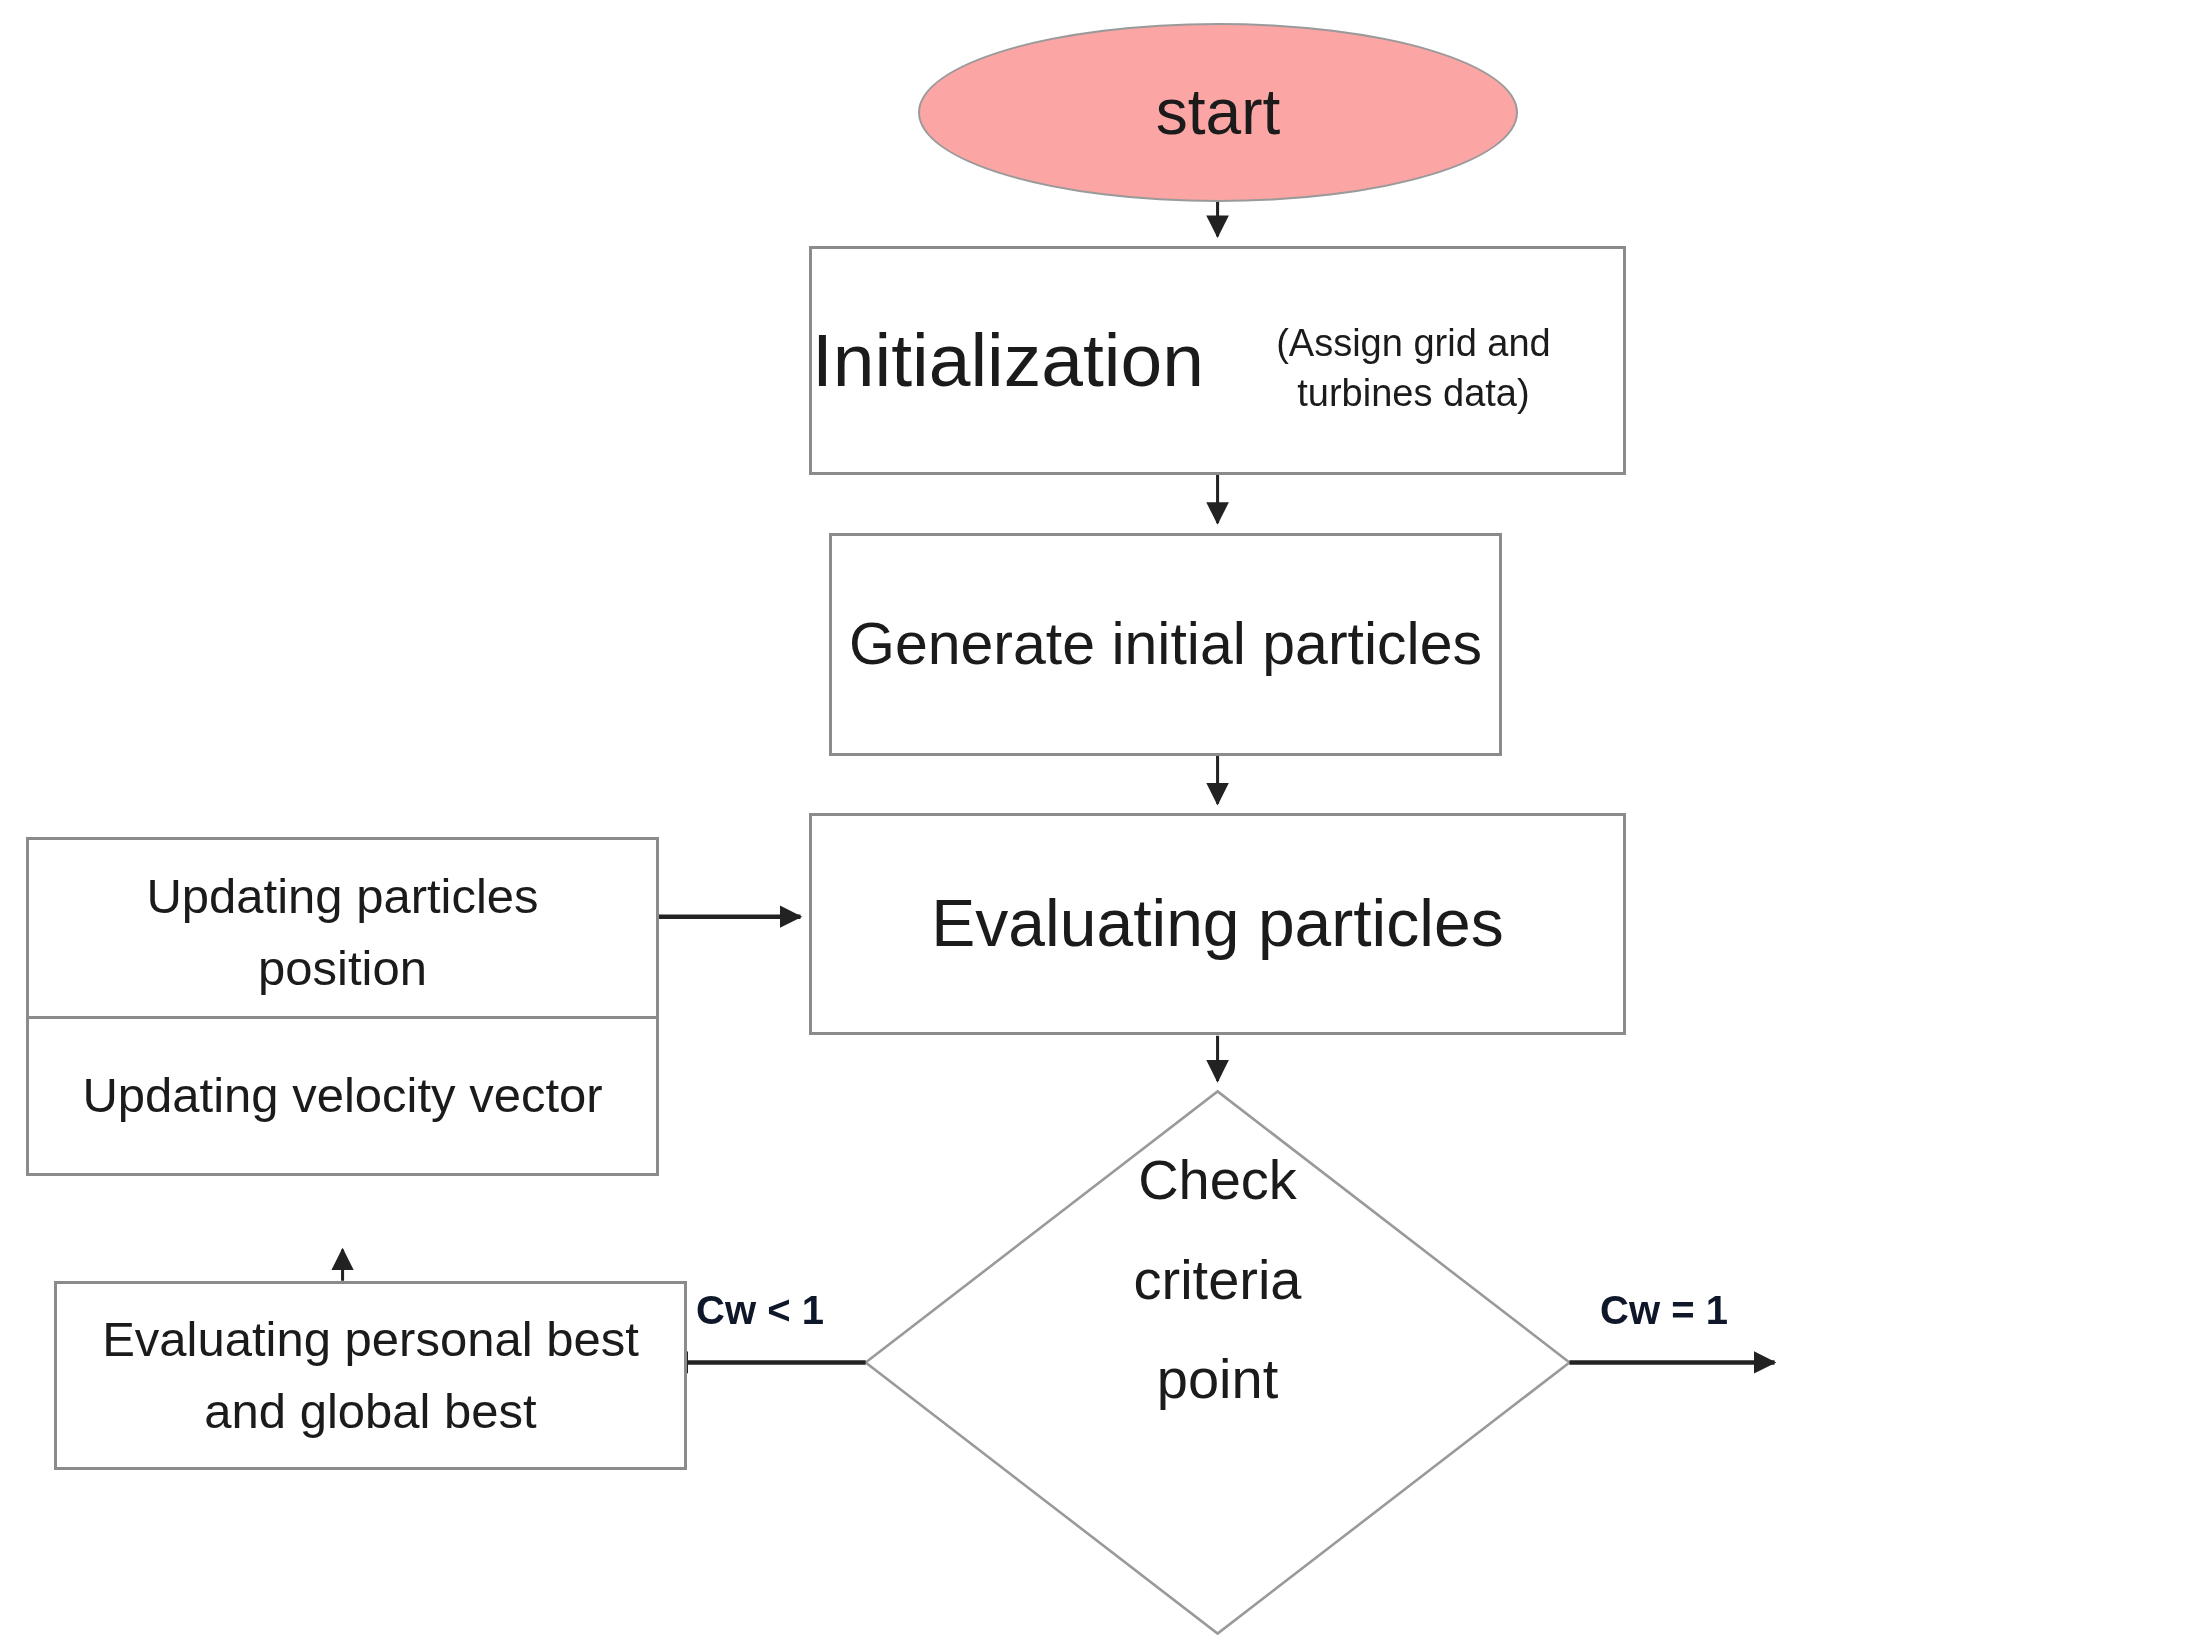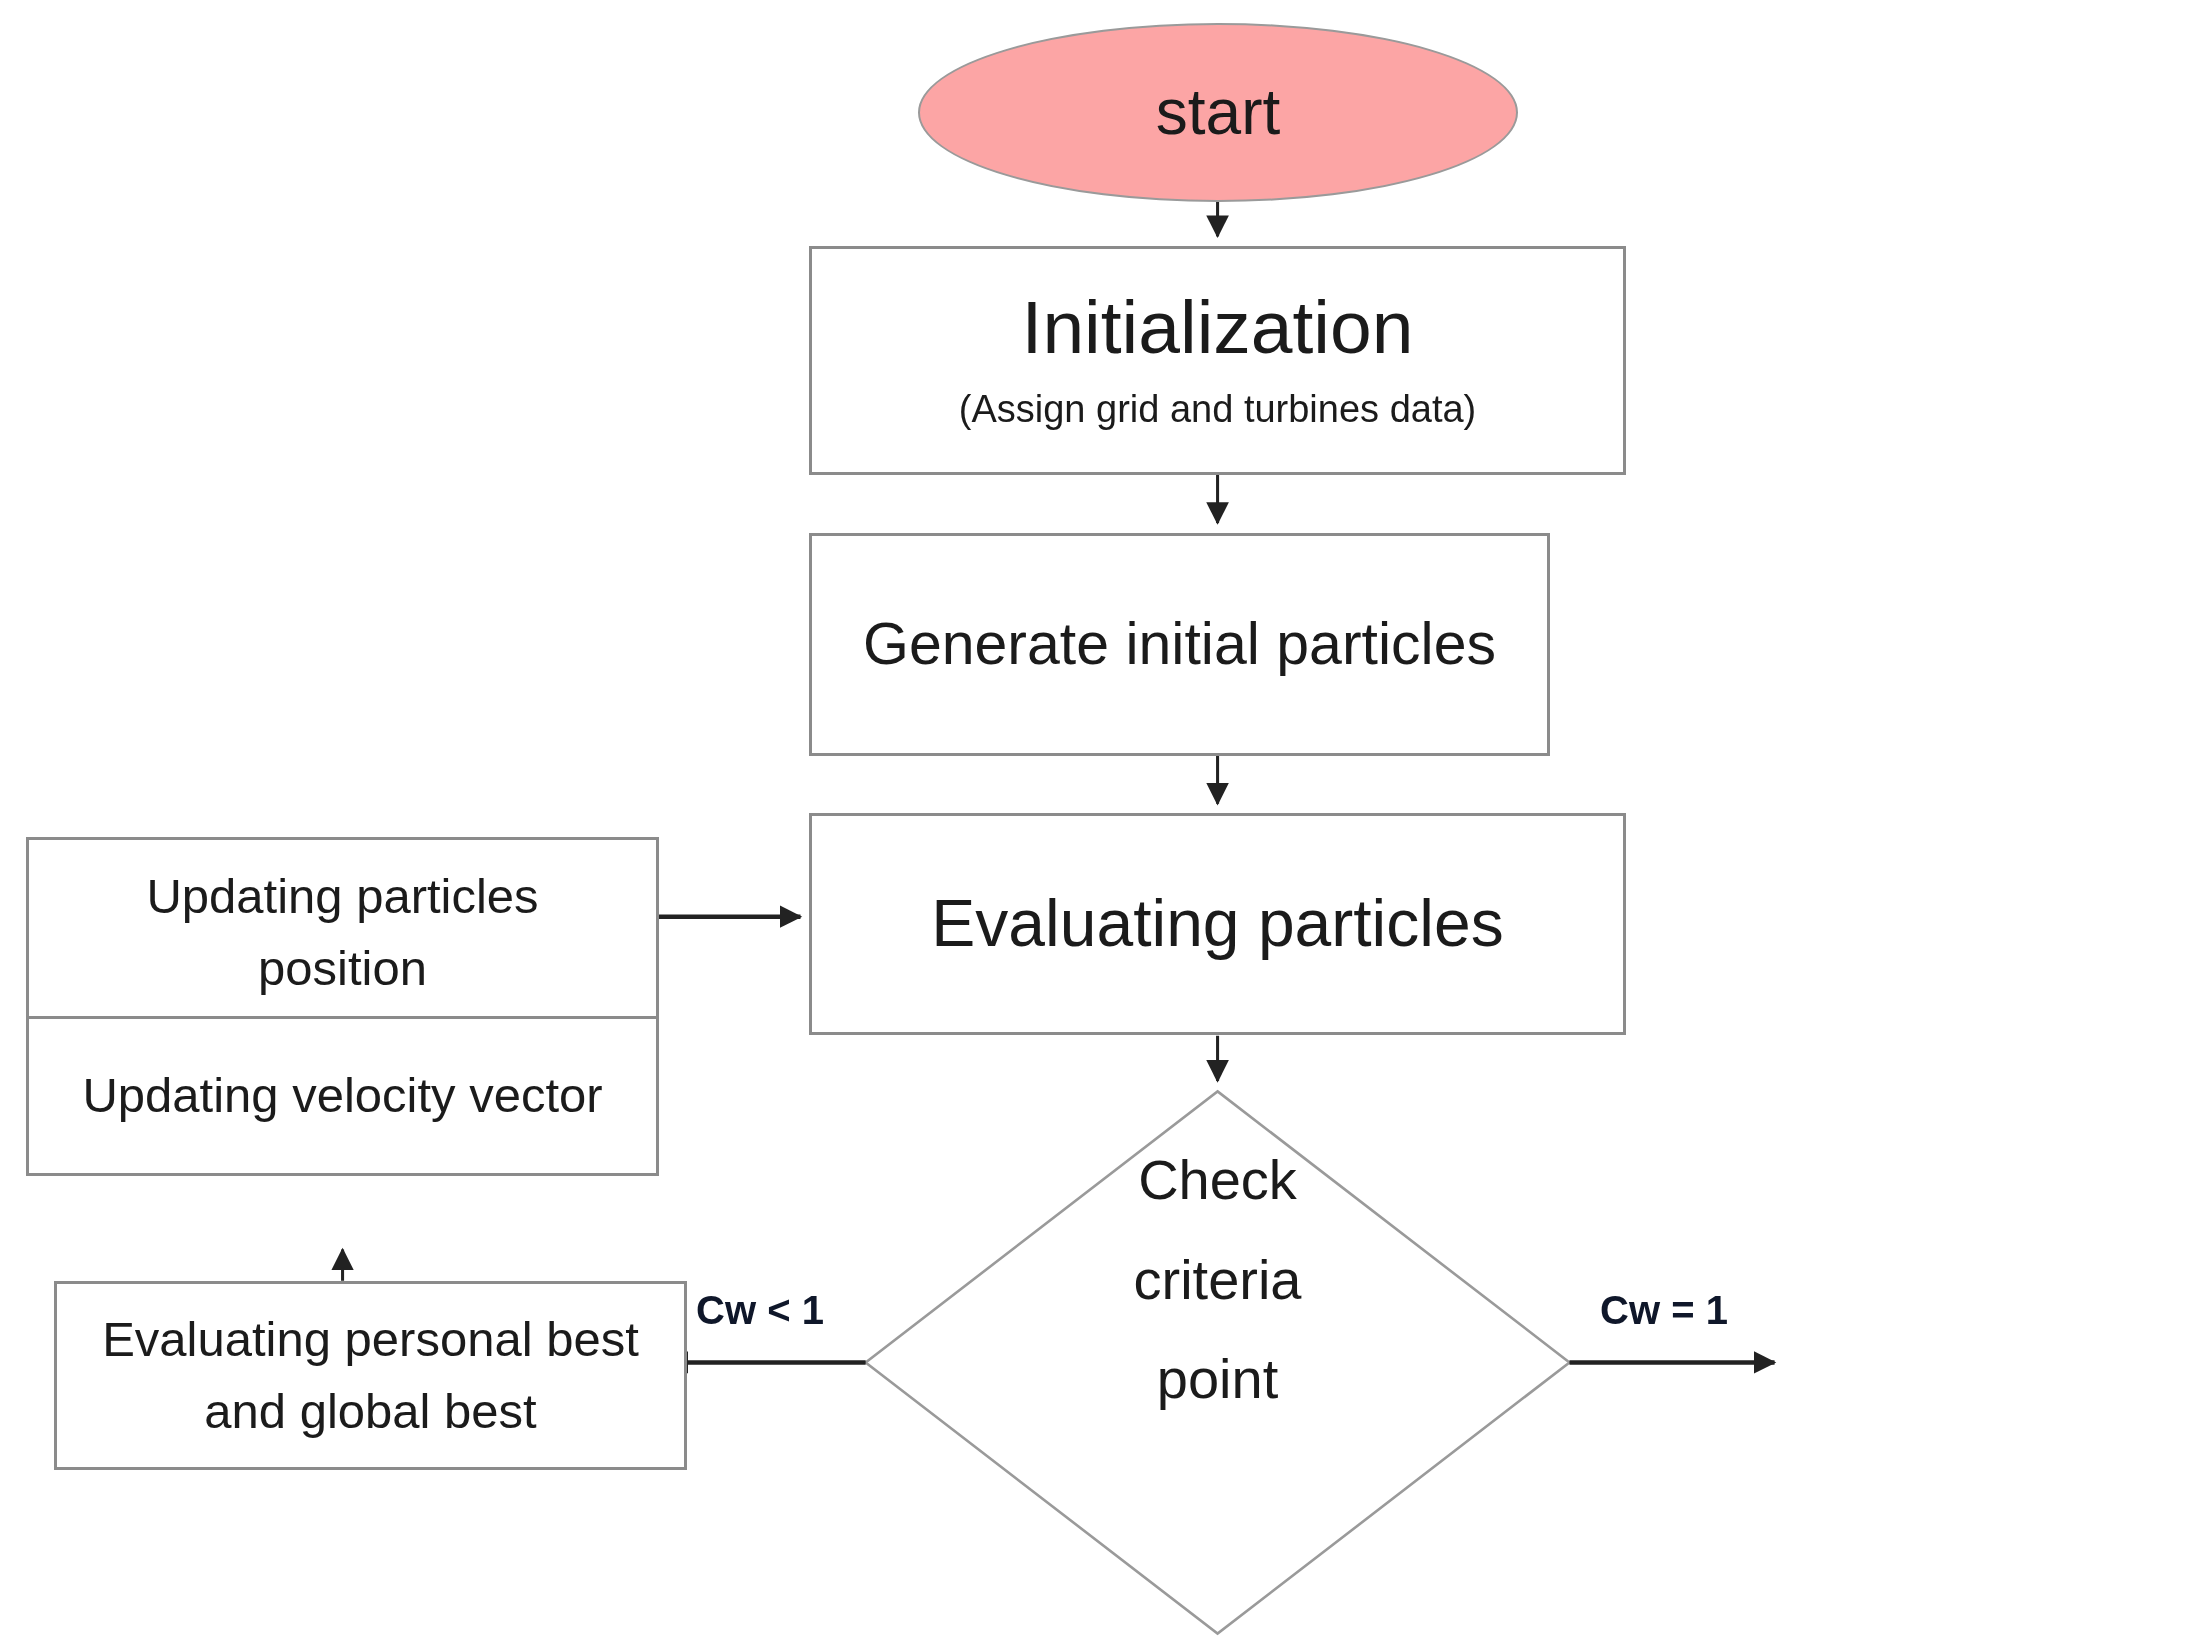--- a/index.html
+++ b/index.html
@@ -10,21 +10,21 @@
     font-family:"Liberation Sans",sans-serif;
     color:#1b1b1b;
     overflow:hidden;
   }
   .layer{position:absolute;left:0;top:0;width:2204px;height:1644px;}
   .node{
     position:absolute;
     background:#ffffff;
     border:3.5px solid #8b8b8b;
     box-sizing:border-box;
-    display:flex;flex-direction:column;align-items:center;justify-content:center;
+    display:flex;flex-direction:row;align-items:center;justify-content:center;
     text-align:center;
   }
   .label{white-space:pre-line;line-height:1.32;}
   .ellipse{
     position:absolute;
     background:#fca5a5;
     border:2.6px solid #9a9a9a;
     border-radius:50%;
     box-sizing:border-box;
     display:flex;align-items:center;justify-content:center;
@@ -84,21 +84,21 @@
 
   <div class="ellipse" style="left:918px;top:22.6px;width:600px;height:179px;">
     <span class="label start-label">start</span>
   </div>
 
   <div class="node" style="left:809px;top:246px;width:817px;height:229px;">
     <span class="label init-title">Initialization</span>
     <span class="label init-subtitle">(Assign grid and turbines data)</span>
   </div>
 
-  <div class="node" style="left:809px;top:533px;width:741px;height:223px;">
+  <div class="node" style="left:829px;top:533px;width:673px;height:223px;">
     <span class="label generate-label">Generate initial particles</span>
   </div>
 
   <div class="node" style="left:809px;top:813px;width:817px;height:222px;">
     <span class="label evaluating-label">Evaluating particles</span>
   </div>
 
   <div class="node" style="left:26px;top:837px;width:633px;height:191px;">
     <span class="label side-label">Updating particles
 position</span>

